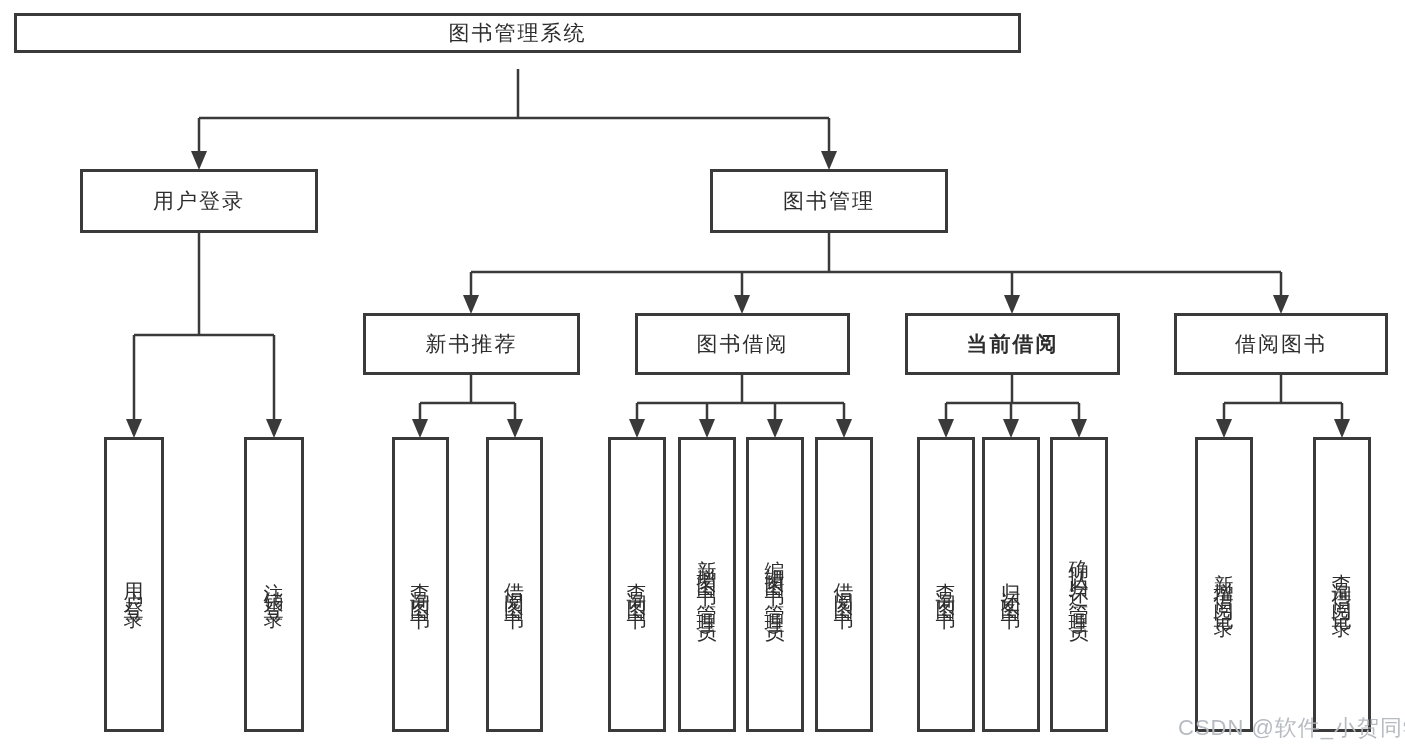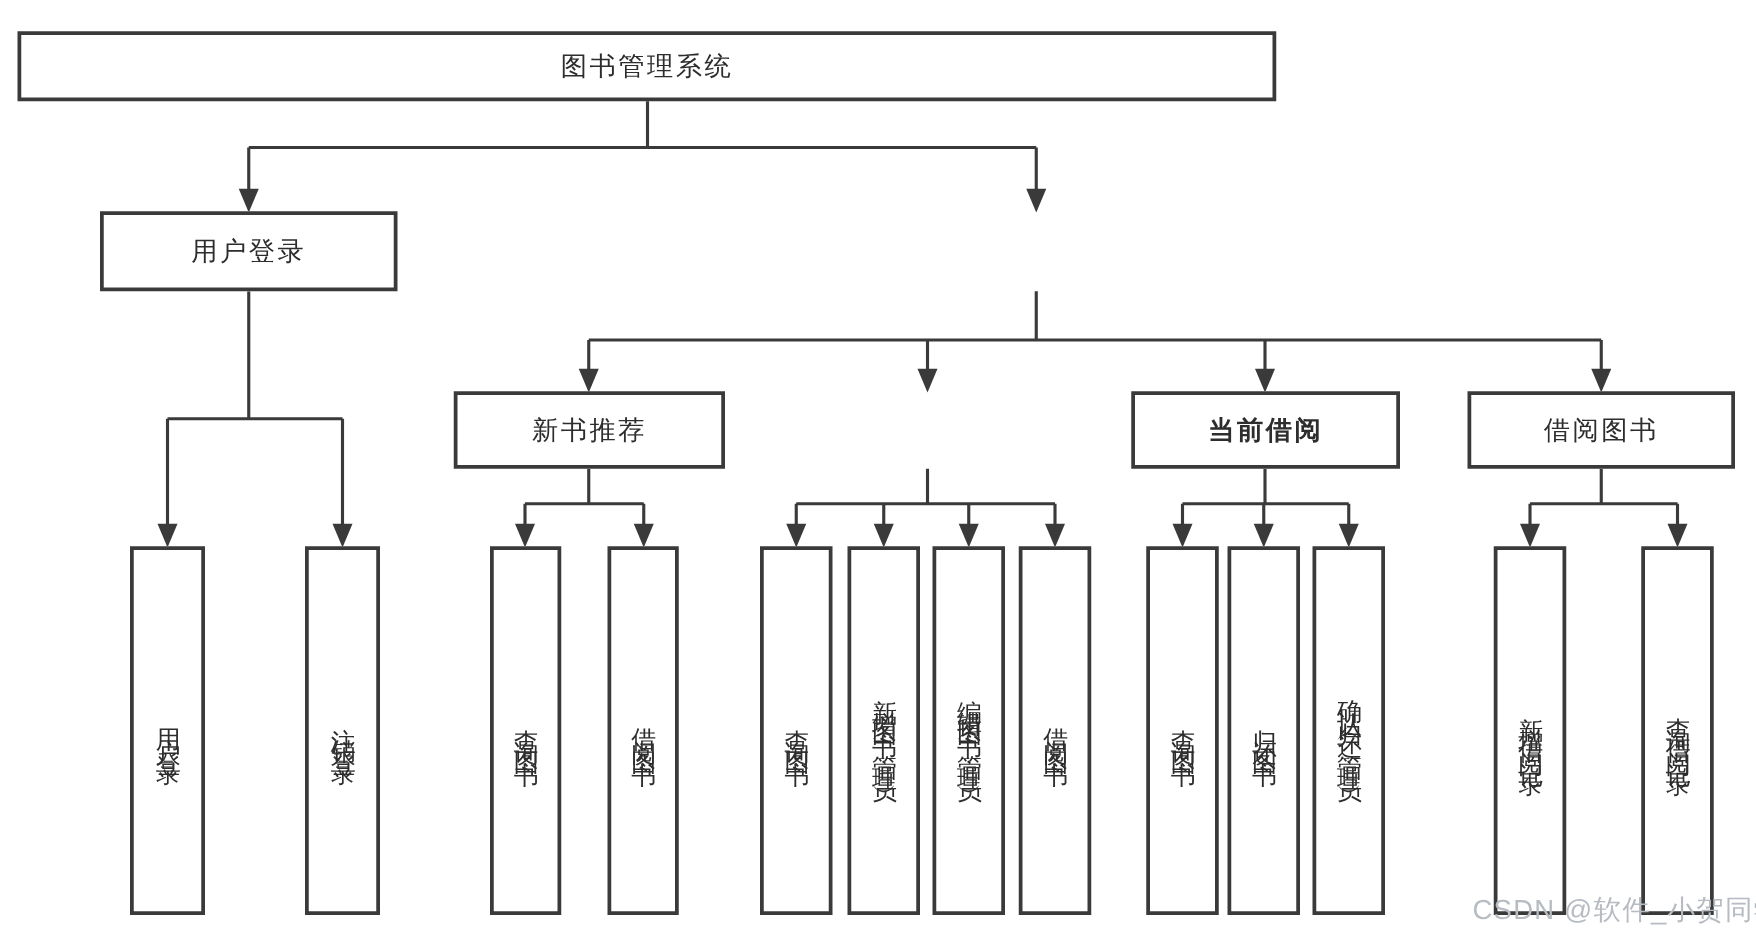--- a/index.html
+++ b/index.html
@@ -39,21 +39,21 @@
   }
   .vbox {
     writing-mode: vertical-lr;
     text-orientation: mixed;
     font-size: 20px;
     letter-spacing: 9px;
     line-height: 1;
     white-space: normal;
   }
   
-  #n-root          { left: 14px;   top: 25px;  width: 1007px; height: 56px; text-align: right; }
+  #n-root          { left: 14px;   top: 13px;  width: 1007px; height: 40px; text-align: right; }
   
   #n-user-login    { left: 80px;   top: 169px; width: 238px;  height: 64px; }
   #n-book-mgmt     { left: 710px;  top: 169px; width: 238px;  height: 64px; }
   
   #n-new-book      { left: 363px;  top: 313px; width: 217px;  height: 62px; text-align: right; }
   #n-book-borrow   { left: 635px;  top: 313px; width: 215px;  height: 62px; }
   #n-current-borrow{ left: 905px;  top: 313px; width: 215px;  height: 62px; font-weight: bold; }
   #n-borrow-record { left: 1174px; top: 313px; width: 214px;  height: 62px; }
   
   .leaf { top: 437px; height: 295px; }
@@ -117,22 +117,24 @@
     <polygon class="ahead" points="1071,419 1087,419 1079,438"></polygon>
 
     <path class="cline" d="M1281 375 V403 M1224 403 H1342 M1224 403 V425 M1342 403 V425"></path>
     <polygon class="ahead" points="1216,419 1232,419 1224,438"></polygon>
     <polygon class="ahead" points="1334,419 1350,419 1342,438"></polygon>
   </svg>
 
   <div class="box" id="n-root">图书管理系统</div>
 
   <div class="box" id="n-user-login">用户登录</div>
+  <div class="box" id="n-book-mgmt">图书管理</div>
 
   <div class="box" id="n-new-book">新书推荐</div>
+  <div class="box" id="n-book-borrow">图书借阅</div>
   <div class="box" id="n-current-borrow">当前借阅</div>
   <div class="box" id="n-borrow-record">借阅图书</div>
 
   <div class="box vbox leaf" id="n-l-login">用户登录</div>
   <div class="box vbox leaf" id="n-l-logout">注销登录</div>
 
   <div class="box vbox leaf" id="n-l-nb-query">查询图书</div>
   <div class="box vbox leaf" id="n-l-nb-borrow">借阅图书</div>
 
   <div class="box vbox leaf" id="n-l-bb-query">查询图书</div>

